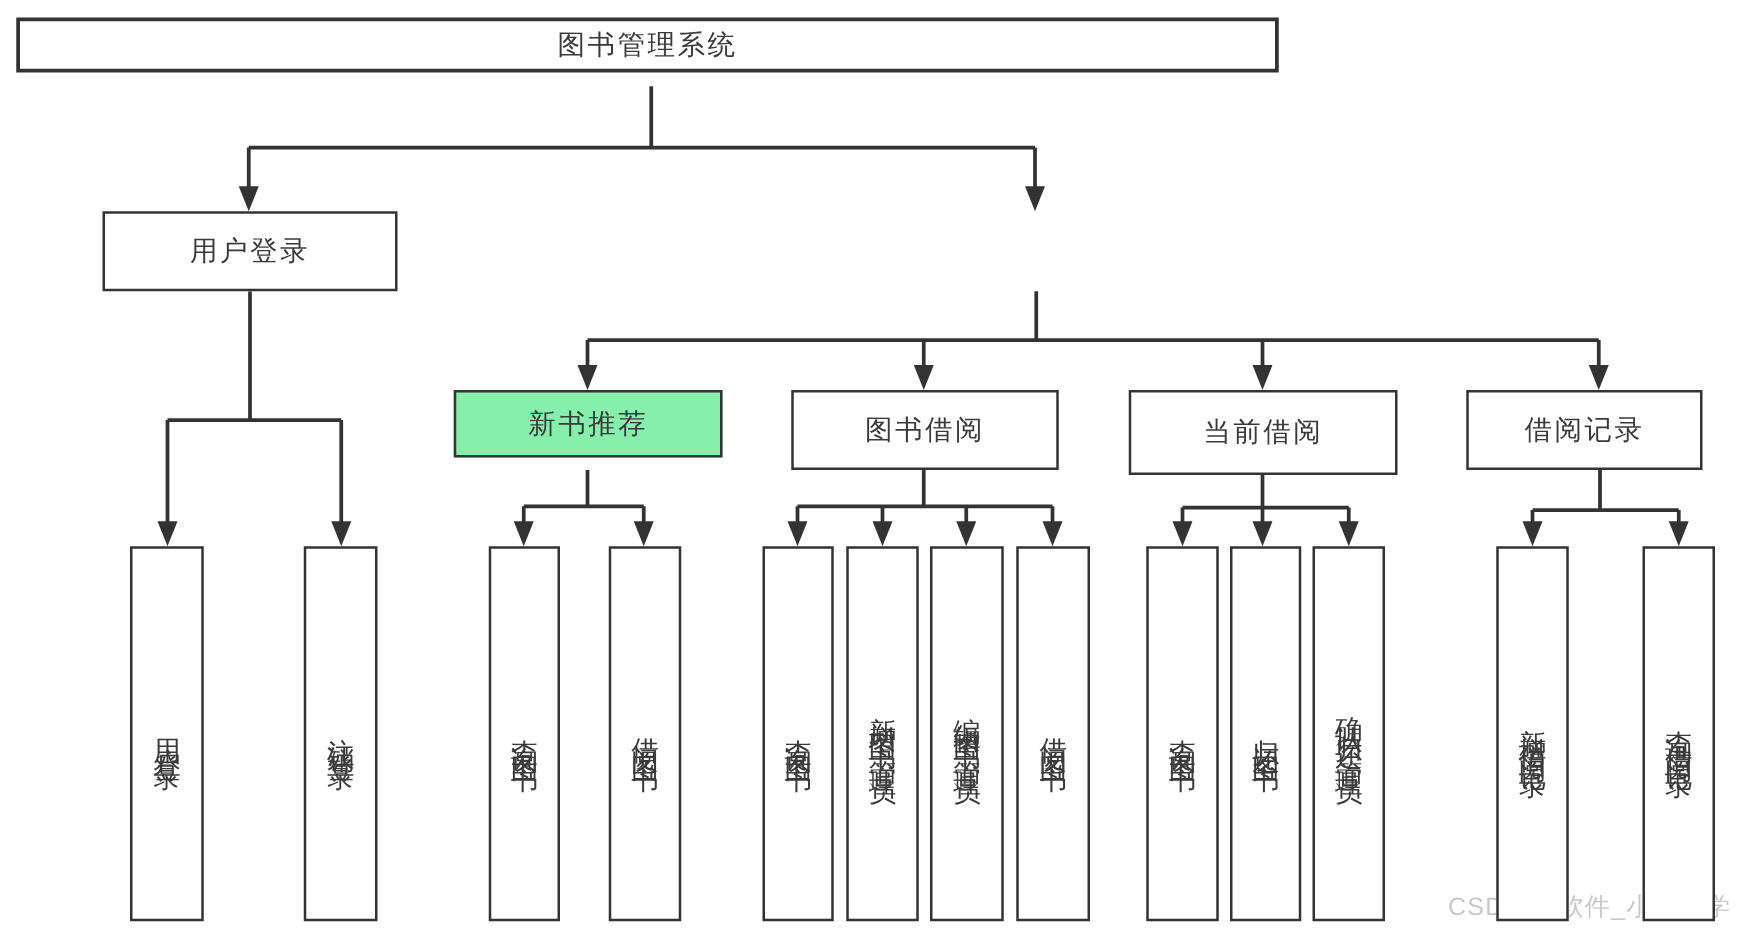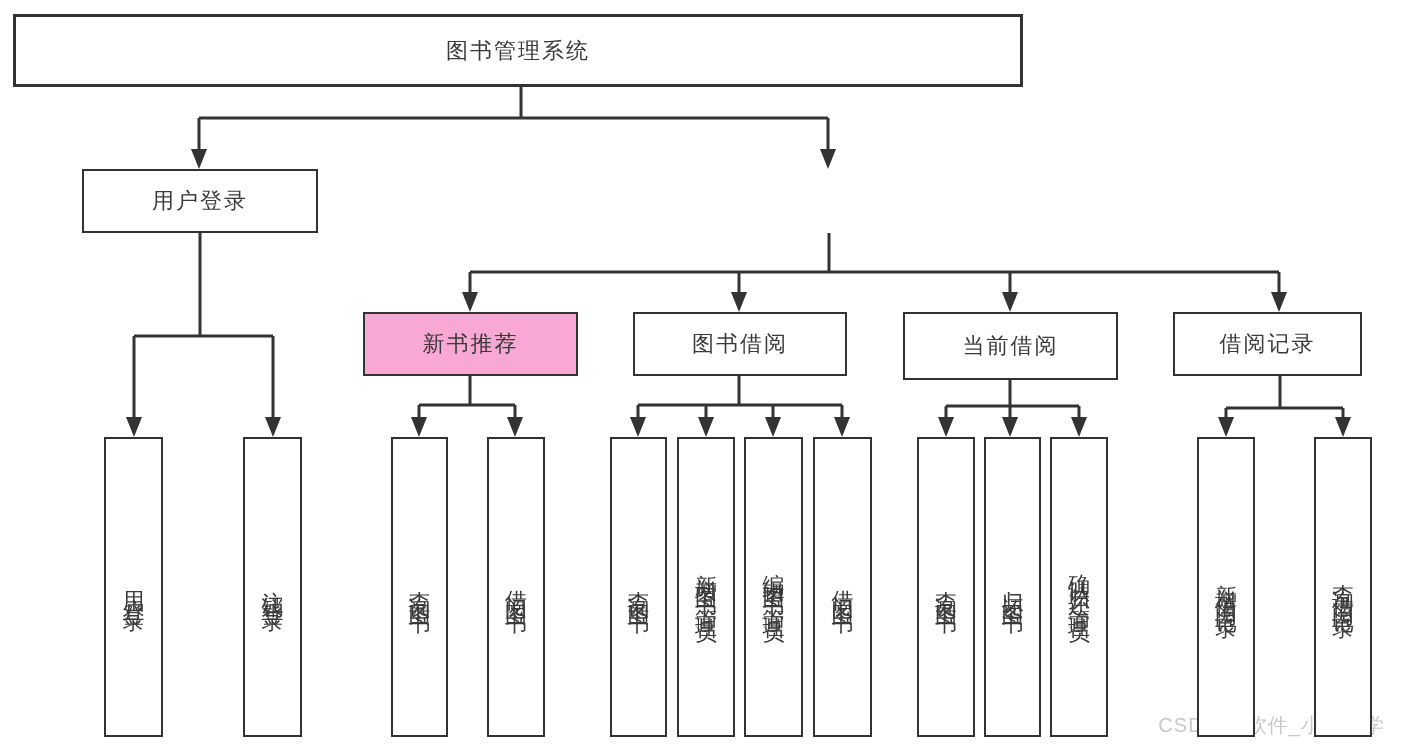--- a/index.html
+++ b/index.html
@@ -107,23 +107,23 @@
       <line x1="1010" y1="406" x2="1010" y2="423" stroke="#333333" stroke-width="3" data-name="arrow-shaft"></line>
       <path d="M 1002 417 L 1018 417 L 1010 437 Z" fill="#333333" data-name="arrowhead-icon"></path>
       <line x1="1079" y1="406" x2="1079" y2="423" stroke="#333333" stroke-width="3" data-name="arrow-shaft"></line>
       <path d="M 1071 417 L 1087 417 L 1079 437 Z" fill="#333333" data-name="arrowhead-icon"></path>
       <line x1="1226" y1="408" x2="1226" y2="423" stroke="#333333" stroke-width="3" data-name="arrow-shaft"></line>
       <path d="M 1218 417 L 1234 417 L 1226 437 Z" fill="#333333" data-name="arrowhead-icon"></path>
       <line x1="1343" y1="408" x2="1343" y2="423" stroke="#333333" stroke-width="3" data-name="arrow-shaft"></line>
       <path d="M 1335 417 L 1351 417 L 1343 437 Z" fill="#333333" data-name="arrowhead-icon"></path>
     </svg>
   <div id="watermark" data-name="watermark">CSDN @软件_小贺同学</div>
-<div class="node h" data-name="node-root" style="left: 13px; top: 14px; width: 1010px; height: 73px; background: rgb(255, 255, 255);">图书管理系统</div>
+<div class="node h" data-name="node-root" style="left: 13px; top: 14px; width: 1010px; height: 44px; background: rgb(255, 255, 255);">图书管理系统</div>
     <div class="node h" data-name="node-user-login" style="left: 82px; top: 169px; width: 236px; height: 64px; background: rgb(255, 255, 255);">用户登录</div>
-    <div class="node h" data-name="node-new-book-recommend" style="left: 363px; top: 312px; width: 215px; height: 64px; background: #f9a8d4;">新书推荐</div>
+    <div class="node h" data-name="node-new-book-recommend" style="left: 363px; top: 312px; width: 215px; height: 54px; background: #86efac;">新书推荐</div>
     <div class="node h" data-name="node-book-borrowing" style="left: 633px; top: 312px; width: 214px; height: 64px; background: rgb(255, 255, 255);">图书借阅</div>
     <div class="node h" data-name="node-current-borrowing" style="left: 903px; top: 312px; width: 215px; height: 68px; background: rgb(255, 255, 255);">当前借阅</div>
     <div class="node h" data-name="node-borrowing-records" style="left: 1173px; top: 312px; width: 189px; height: 64px; background: rgb(255, 255, 255);">借阅记录</div>
     <div class="node v" data-name="node-v-user-login" style="left: 104px; top: 437px; width: 59px; height: 300px; background: rgb(255, 255, 255);">用户登录</div>
     <div class="node v" data-name="node-v-logout" style="left: 243px; top: 437px; width: 59px; height: 300px; background: rgb(255, 255, 255);">注销登录</div>
     <div class="node v" data-name="node-v-query-books-1" style="left: 391px; top: 437px; width: 57px; height: 300px; background: rgb(255, 255, 255);">查询图书</div>
     <div class="node v" data-name="node-v-borrow-books-1" style="left: 487px; top: 437px; width: 58px; height: 300px; background: rgb(255, 255, 255);">借阅图书</div>
     <div class="node v" data-name="node-v-query-books-2" style="left: 610px; top: 437px; width: 57px; height: 300px; background: rgb(255, 255, 255);">查询图书</div>
     <div class="node v" data-name="node-v-add-books" style="left: 677px; top: 437px; width: 58px; height: 300px; background: rgb(255, 255, 255);">新增图书（管理员）</div>
     <div class="node v" data-name="node-v-edit-books" style="left: 744px; top: 437px; width: 59px; height: 300px; background: rgb(255, 255, 255);">编辑图书（管理员）</div>

